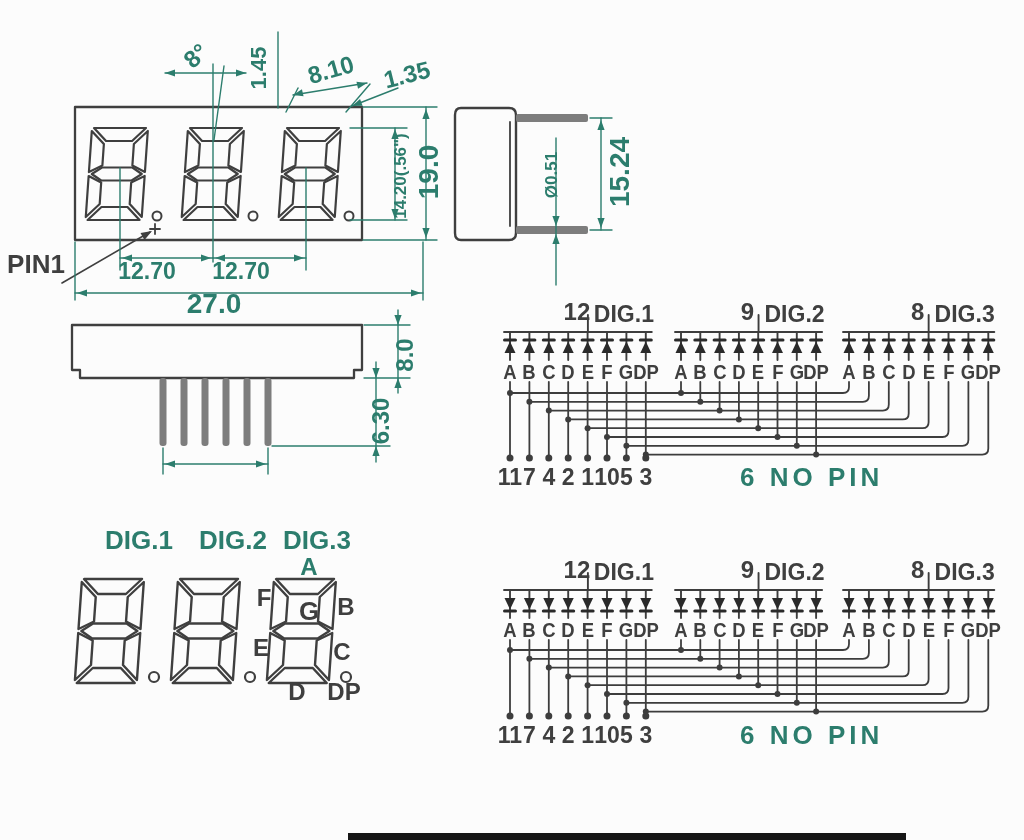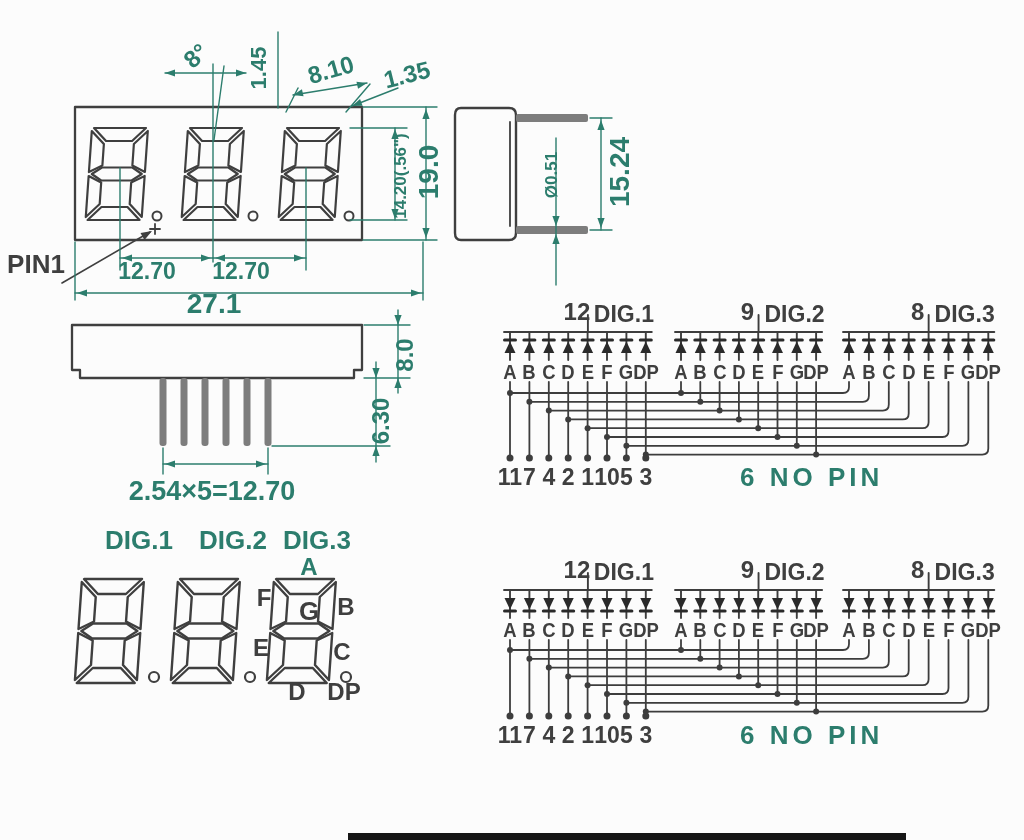--- a/index.html
+++ b/index.html
@@ -425,28 +425,27 @@
 
   <div class="t teal rA" style="left:196px;top:56px;font-size:24px">8°</div>
   <div class="t teal r90" style="left:259px;top:68px;font-size:22px">1.45</div>
   <div class="t teal rB" style="left:331px;top:70px;font-size:24px">8.10</div>
   <div class="t teal rC" style="left:407px;top:75px;font-size:24px">1.35</div>
   <div class="t teal r90" style="left:400px;top:176px;font-size:17px">14.20(.56")</div>
   <div class="t teal r90" style="left:429px;top:172px;font-size:28px">19.0</div>
   <div class="t" style="left:36px;top:264px;font-size:26px">PIN1</div>
   <div class="t teal" style="left:147px;top:271px;font-size:23px">12.70</div>
   <div class="t teal" style="left:241px;top:271px;font-size:23px">12.70</div>
-  <div class="t teal" style="left:214px;top:304px;font-size:28px">27.1</div>
+  <div class="t teal" style="left:214px;top:304px;font-size:28px">27.0</div>
 
   <div class="t teal r90" style="left:551px;top:175px;font-size:17px">Ø0.51</div>
   <div class="t teal r90" style="left:620px;top:172px;font-size:28px">15.24</div>
 
   <div class="t teal r90" style="left:405px;top:355px;font-size:24px">8.0</div>
   <div class="t teal r90" style="left:381px;top:421px;font-size:24px">6.30</div>
-  <div class="t teal" style="left:212px;top:491px;font-size:27px">2.54×5=12.70</div>
 
   <div class="t teal" style="left:139px;top:540px;font-size:26px">DIG.1</div>
   <div class="t teal" style="left:233px;top:540px;font-size:26px">DIG.2</div>
   <div class="t teal" style="left:317px;top:540px;font-size:26px">DIG.3</div>
   <div class="t teal" style="left:309px;top:567px;font-size:24px">A</div>
   <div class="t" style="left:264px;top:598px;font-size:24px">F</div>
   <div class="t" style="left:309px;top:611px;font-size:26px">G</div>
   <div class="t" style="left:346px;top:607px;font-size:24px">B</div>
   <div class="t" style="left:261px;top:648px;font-size:24px">E</div>
   <div class="t" style="left:342px;top:652px;font-size:24px">C</div>

